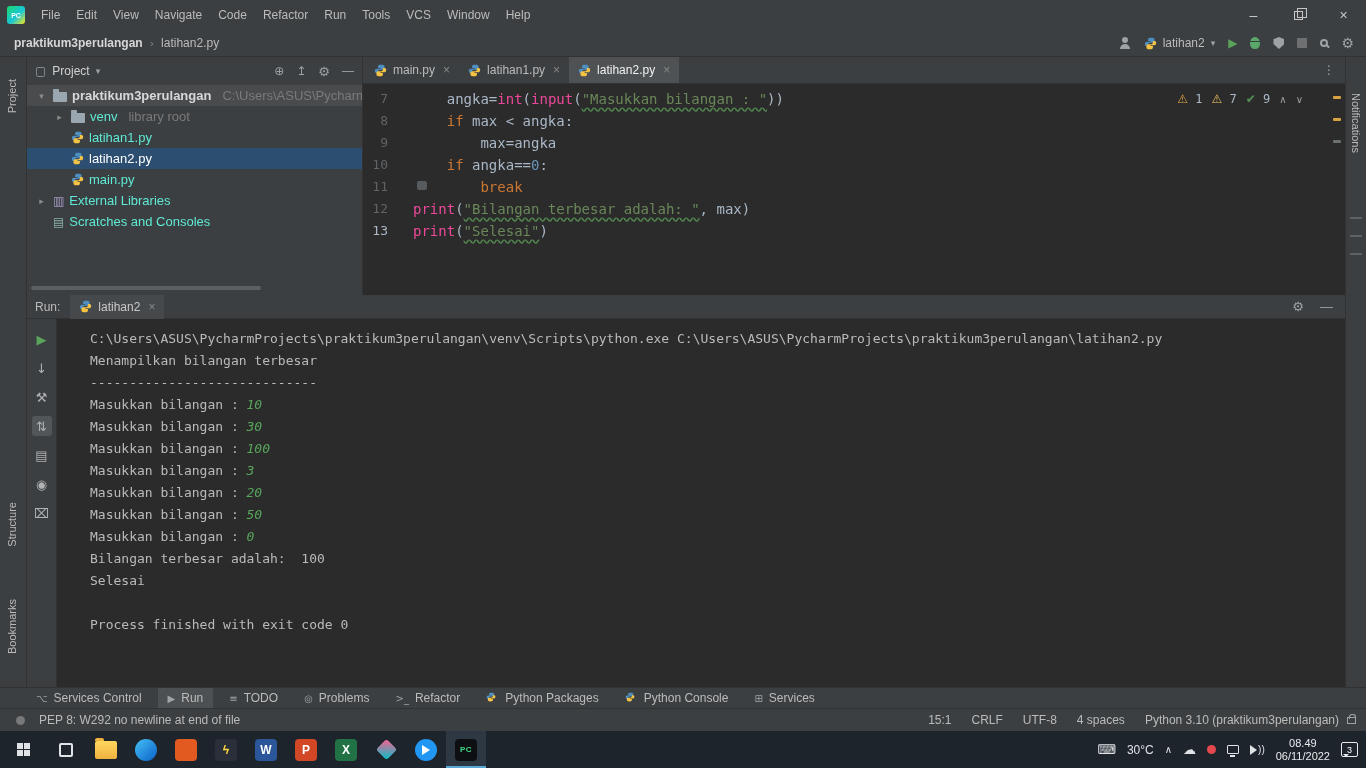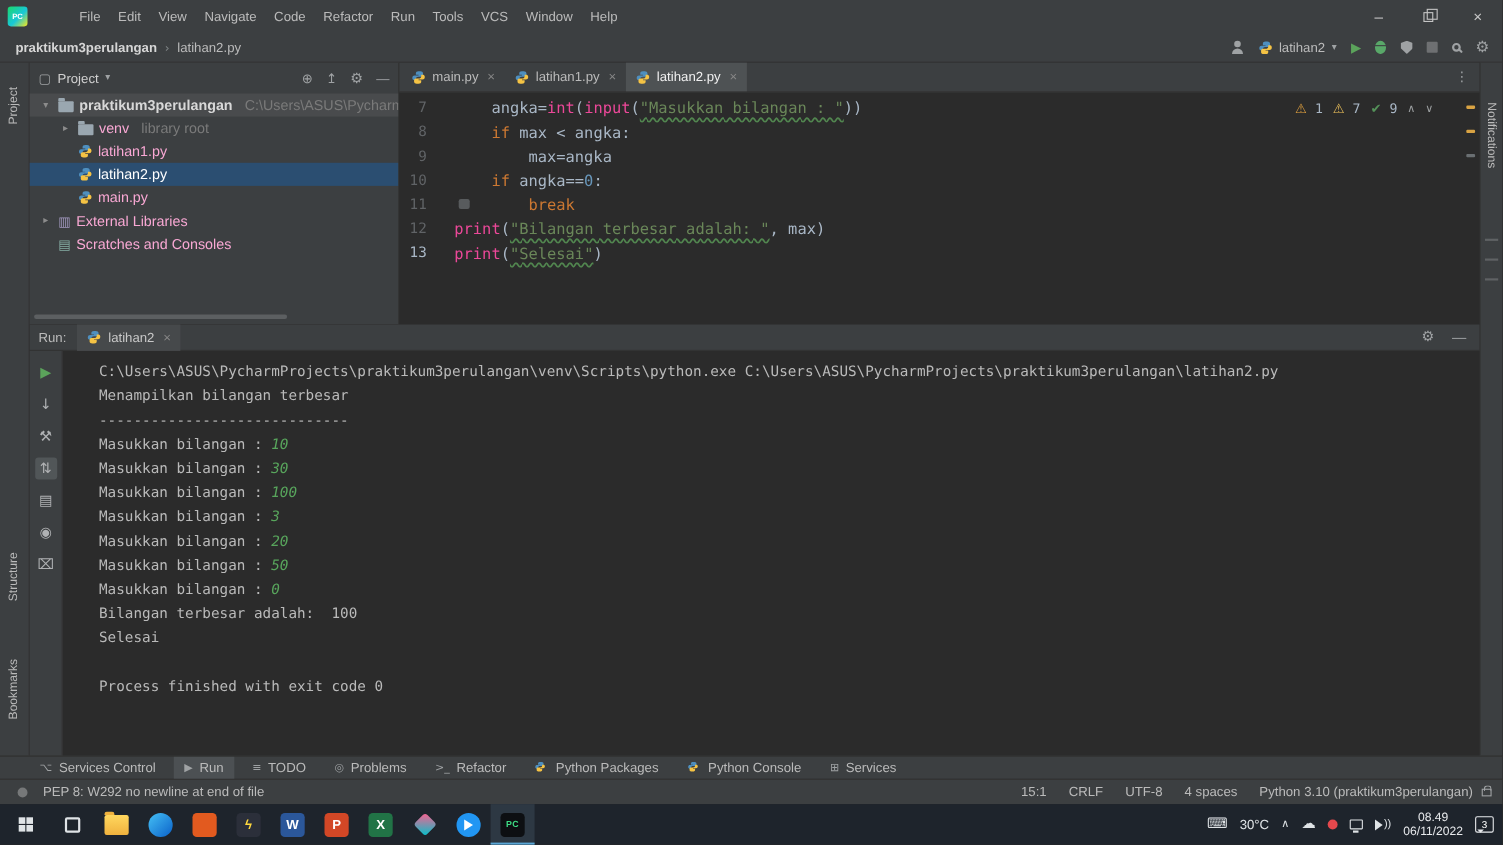--- a/index.html
+++ b/index.html
@@ -52,21 +52,21 @@
   
   #project-panel { position:absolute; left:27px; top:57px; width:336px; height:238px; background:#3c3f41; border-right:1px solid #323232; }
   #project-header { height:28px; display:flex; align-items:center; padding:0 8px; gap:6px; }
   #project-header .ph-label { color:#d0d0d0; font-size:12px; }
   #project-header .ph-icons { margin-left:auto; display:flex; gap:12px; color:#9fa2a4; font-size:12px; align-items:center; }
   .tree-row { height:21px; display:flex; align-items:center; gap:5px; font-size:13px; white-space:nowrap; overflow:hidden; padding-right:4px; }
   .tree-row.hover { background:#494b4d; }
   .tree-row.selected { background:#2b4e71; }
   .tree-row.selected .t-label { color:#fff; }
   .expander { width:13px; flex:none; text-align:center; color:#8c8c8c; font-size:9px; }
-  .t-label { color:#f9a8d4; }
+  .t-label { color:#5eead4; }
   .t-label.bold { color:#d8d8d8; font-weight:bold; }
   .t-hint { color:#7a7a7a; margin-left:6px; }
   .ic-folder { width:14px; height:10px; background:#9aa7b0; border-radius:1px; position:relative; flex:none; margin-top:2px; }
   .ic-folder::before { content:''; position:absolute; top:-3px; left:0; width:6px; height:3px; background:#9aa7b0; border-radius:1px 1px 0 0; }
   .ic-lib { color:#a398c0; font-size:12px; line-height:10px; }
   .ic-scr { color:#85ada4; font-size:12px; line-height:10px; }
   .py-ic { width:13px; height:13px; flex:none; display:inline-flex; }
   #project-hscroll { position:absolute; left:4px; bottom:5px; width:230px; height:4px; border-radius:2px; background:#5c5f61; }
 
   
@@ -161,21 +161,21 @@
   .spk-w { font-size:10px; margin-left:1px; color:#dfe3e6; }
   #clock { text-align:center; font-size:11px; line-height:13px; color:#e8eaed; }
   #notif { width:17px; height:15px; border:1px solid #e8eaed; border-radius:2px; display:flex; align-items:center; justify-content:center; font-size:9px; color:#fff; position:relative; }
   #notif::after { content:''; position:absolute; left:1px; bottom:-4px; border:3px solid transparent; border-top-color:#e8eaed; }
 </style>
 </head>
 <body>
 
 <div id="titlebar">
   <div id="pc-logo">PC</div>
-  <div id="menu-bar" style="display:flex;margin-left:31px;">
+  <div id="menu-bar" style="display:flex;">
       <span class="menu-item">File</span>
       <span class="menu-item">Edit</span>
       <span class="menu-item">View</span>
       <span class="menu-item">Navigate</span>
       <span class="menu-item">Code</span>
       <span class="menu-item">Refactor</span>
       <span class="menu-item">Run</span>
       <span class="menu-item">Tools</span>
       <span class="menu-item">VCS</span>
       <span class="menu-item">Window</span>

